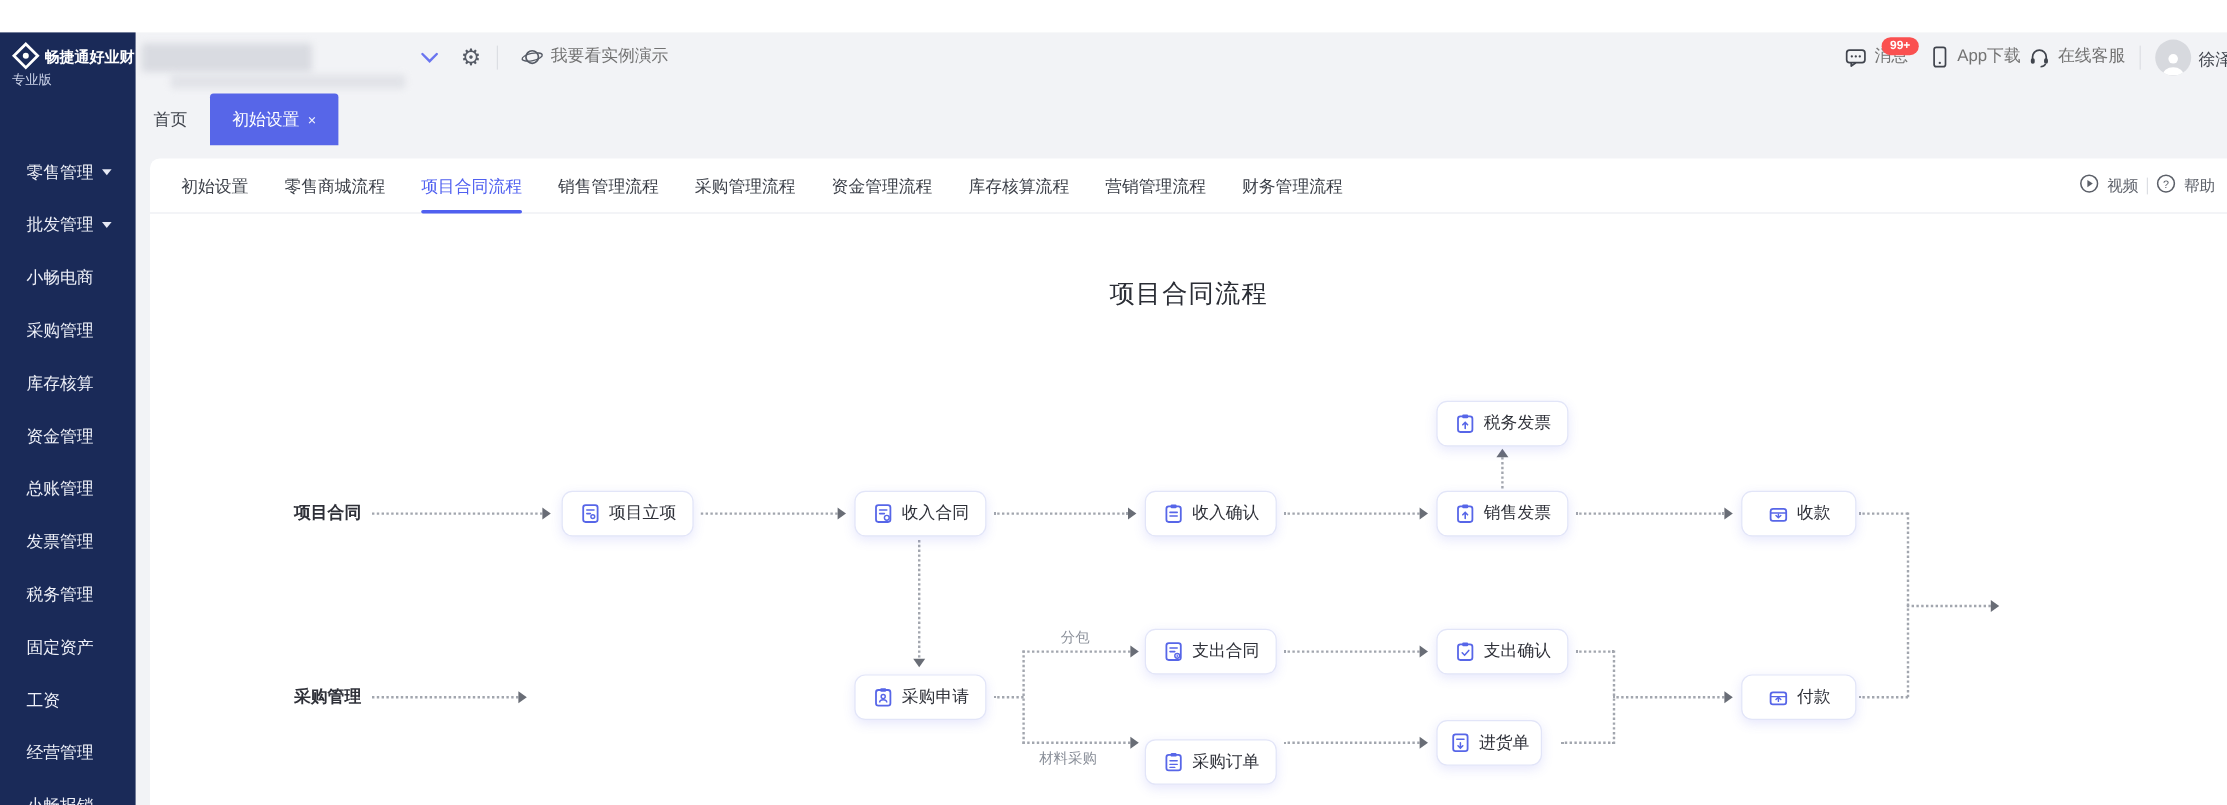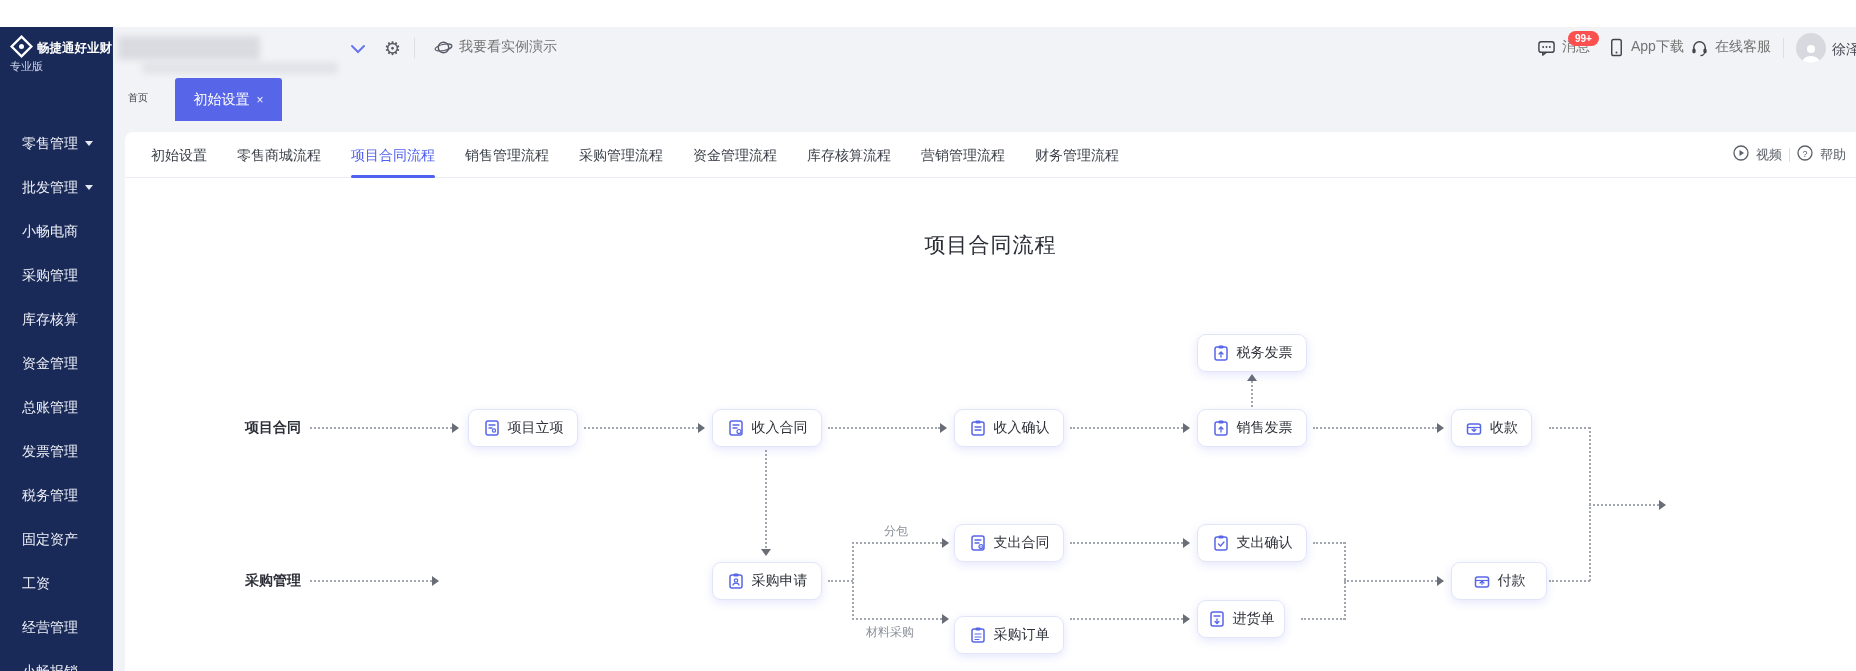--- a/index.html
+++ b/index.html
@@ -18,21 +18,21 @@
   .hdr-item { display:flex; align-items:flex-start; gap:6px; color:#737373; font-size:14px; }
   .hdr-icon svg { display:block; }
   .v-div { width:1px; height:20px; background:#dcdee3; }
   .badge { background:#fa5050; color:#fff; font-size:10px; line-height:15px; padding:0 7px;
     border-radius:8px; font-weight:bold; }
   .avatar { width:30px; height:30px; border-radius:50%; background:#d7d9de; display:flex;
     align-items:flex-end; justify-content:center; overflow:hidden; }
 
   .redact { background:#d9dbe1; border-radius:3px; filter:blur(3px); }
 
-  .tab-home { left:128px; top:91px; font-size:10px; color:#3f434c; cursor:pointer; }
+  .tab-home { left:128px; top:91px; font-size:14px; color:#3f434c; cursor:pointer; }
   .tab-active { left:175px; top:78px; width:107px; height:43px; background:#5766e8; color:#fff;
     font-size:14px; display:flex; align-items:center; justify-content:center; gap:7px;
     border-radius:3px 3px 0 0; cursor:pointer; }
   .tab-close { font-size:12px; opacity:.92; cursor:pointer; }
 
   
   #card { left:125px; top:132px; width:1731px; height:539px; background:#fff;
     border-radius:8px 0 0 0; }
   #subnav { display:flex; align-items:center; height:46px; padding:0 10px 0 26px;
     border-bottom:1px solid #ecedf2; }
@@ -316,21 +316,21 @@
   <div class="node" style="left:1197px;top:409px;width:110px;">
     <span>
         <svg width="18" height="18" viewBox="0 0 18 18">
           <rect x="3" y="3" width="12" height="13" rx="2" fill="none" stroke="#5766e8" stroke-width="1.5"></rect>
           <rect x="6.5" y="1.5" width="5" height="3" rx="1" fill="#5766e8"></rect>
           <path d="M9 13 V8 M7 10 l2 -2 2 2" fill="none" stroke="#5766e8" stroke-width="1.3" stroke-linecap="round"></path>
         </svg>
       </span>
     <span>销售发票</span>
   </div>
-  <div class="node" style="left:1451px;top:409px;width:81px;">
+  <div class="node" style="left:1451px;top:409px;width:96px;">
     <span>
         <svg width="18" height="18" viewBox="0 0 18 18">
           <rect x="2.5" y="5" width="13" height="10" rx="2" fill="none" stroke="#5766e8" stroke-width="1.5"></rect>
           <path d="M2.5 8.5h13" stroke="#5766e8" stroke-width="1.2"></path>
           <path d="M7 10.5 l2 2 2 -2 M9 12.5 v-3" fill="none" stroke="#5766e8" stroke-width="1.2" stroke-linecap="round"></path>
         </svg>
       </span>
     <span>收款</span>
   </div>
   <div class="node" style="left:1197px;top:334px;width:110px;">

